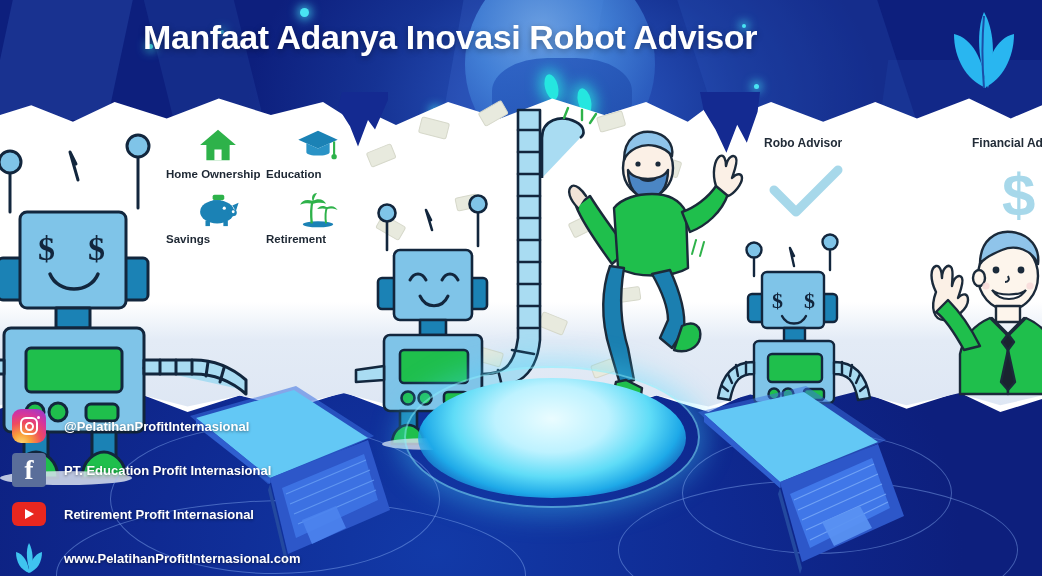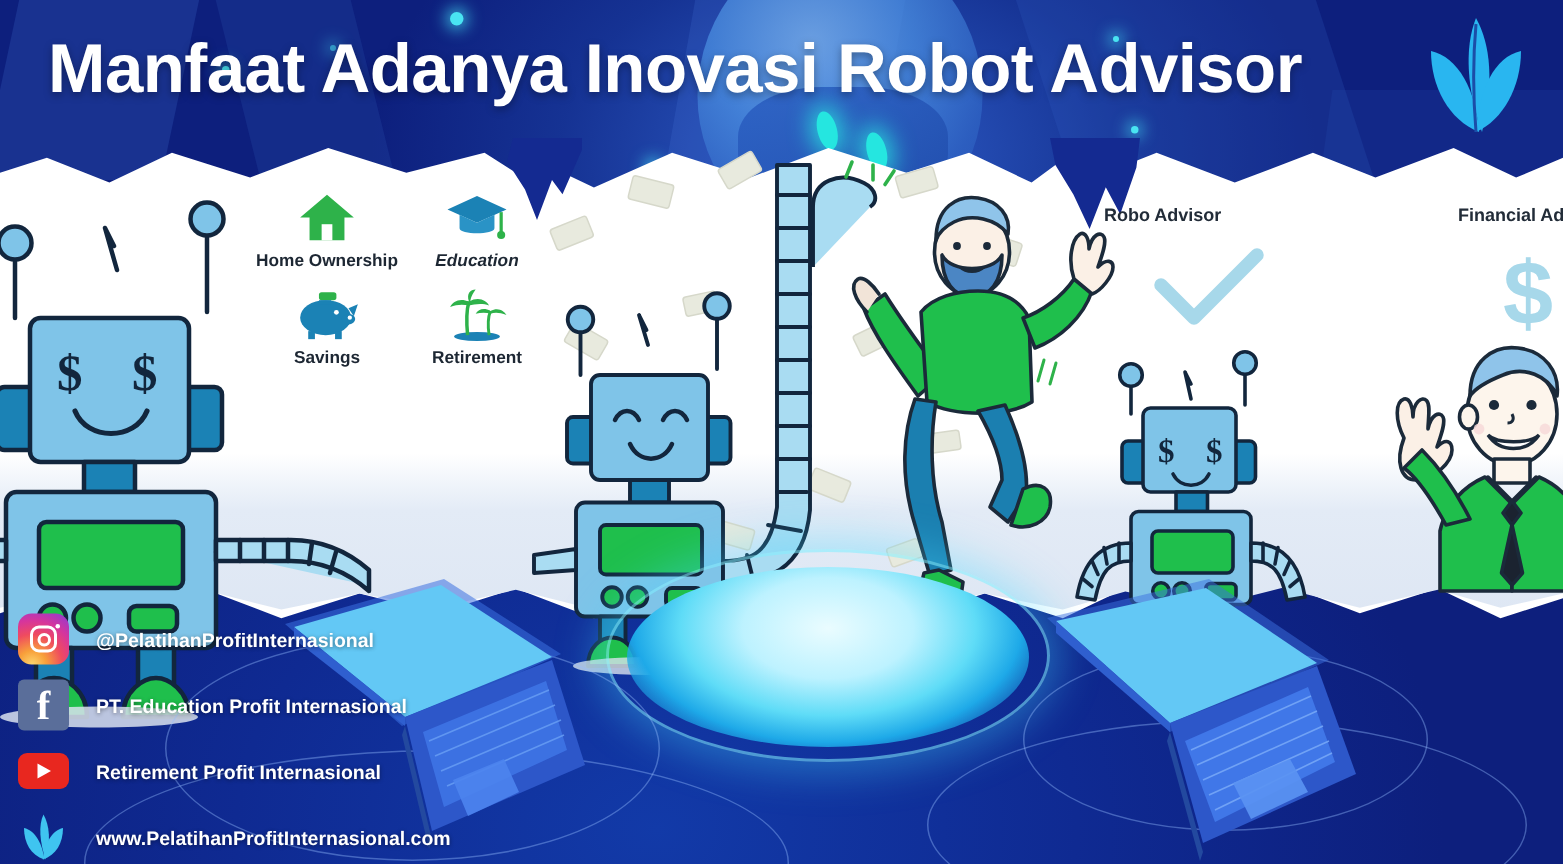--- a/index.html
+++ b/index.html
@@ -62,21 +62,21 @@
     background: #49e4f2;
     box-shadow: 0 0 10px 3px rgba(70,225,245,0.7);
   }
 
   
   .title {
     position: absolute; left: 0; top: 18px;
     width: 900px;
     text-align: center;
     color: #ffffff;
-    font-size: 46px;
+    font-size: 34px;
     font-weight: bold;
     letter-spacing: -0.4px;
     text-shadow: 0 2px 6px rgba(0,0,0,0.35);
     white-space: nowrap;
   }
 
   
   .logo-hdr { position: absolute; right: 16px; top: 8px; width: 84px; height: 86px; }
 
   
@@ -140,21 +140,21 @@
   }
 
   
   .orbit {
     position: absolute;
     border: 1px solid rgba(150,190,255,0.40);
     border-radius: 50%;
   }
 
   
-  .icon-cell { position: absolute; width: 104px; text-align: center; }
+  .icon-cell { position: absolute; width: 104px; }
   .icon-cell .glyph { height: 46px; display: flex; align-items: flex-end; justify-content: center; }
   .icon-cell .cap {
     margin-top: 6px; font-size: 11.5px; font-weight: bold; color: #1d2733;
     white-space: nowrap;
   }
 
   
   .p3-label {
     position: absolute; font-size: 12px; font-weight: bold; color: #222c38;
     white-space: nowrap;
@@ -264,21 +264,21 @@
   <div class="icon-cell" style="left:166px;top:116px;">
     <div class="glyph">
       <svg viewBox="0 0 44 38" width="40" height="34">
         <path d="M22 2 L42 19 L35 19 L35 36 L9 36 L9 19 L2 19 Z" fill="#2eb24a"></path>
         <rect x="18" y="24" width="8" height="12" fill="#ffffff"></rect>
       </svg>
     </div>
     <div class="cap">Home Ownership</div>
   </div>
 
-  <div class="icon-cell" style="left:266px;top:116px;font-style:italic;">
+  <div class="icon-cell" style="left:266px;top:116px;">
     <div class="glyph">
       <svg viewBox="0 0 46 38" width="42" height="34">
         <path d="M23 3 L45 13 L23 23 L1 13 Z" fill="#1b82b5"></path>
         <path d="M10 17 L10 27 C10 32 36 32 36 27 L36 17 L23 23 Z" fill="#2a93c6"></path>
         <path d="M41 15 L41 30" stroke="#2eb24a" stroke-width="2.4"></path>
         <circle cx="41" cy="32" r="3" fill="#2eb24a"></circle>
       </svg>
     </div>
     <div class="cap">Education</div>
   </div>
@@ -451,21 +451,21 @@
 
     <g stroke="#2eb24a" stroke-width="2" stroke-linecap="round">
       <line x1="120" y1="128" x2="116" y2="142"></line>
       <line x1="128" y1="130" x2="124" y2="144"></line>
     </g>
   </svg>
 
   <div class="glow-ring"></div>
   <div class="glow-plate"></div>
 
-  <div class="p3-label" style="left:736px;top:136px;text-align:right;">Robo Advisor</div>
+  <div class="p3-label" style="left:764px;top:136px;text-align:right;">Robo Advisor</div>
   <div class="p3-label" style="left:972px;top:136px;">Financial Adv</div>
 
   <svg style="position:absolute;left:768px;top:166px;" width="76" height="58">
     <path d="M6 24 L28 46 L70 4" fill="none" stroke="#a7d8ea" stroke-width="9" stroke-linecap="round" stroke-linejoin="round"></path>
   </svg>
 
   <svg style="position:absolute;left:998px;top:160px;" width="56" height="70">
     <text x="4" y="56" font-family="Liberation Sans, sans-serif" font-size="60" font-weight="bold" fill="#a7d8ea">$</text>
   </svg>
 

